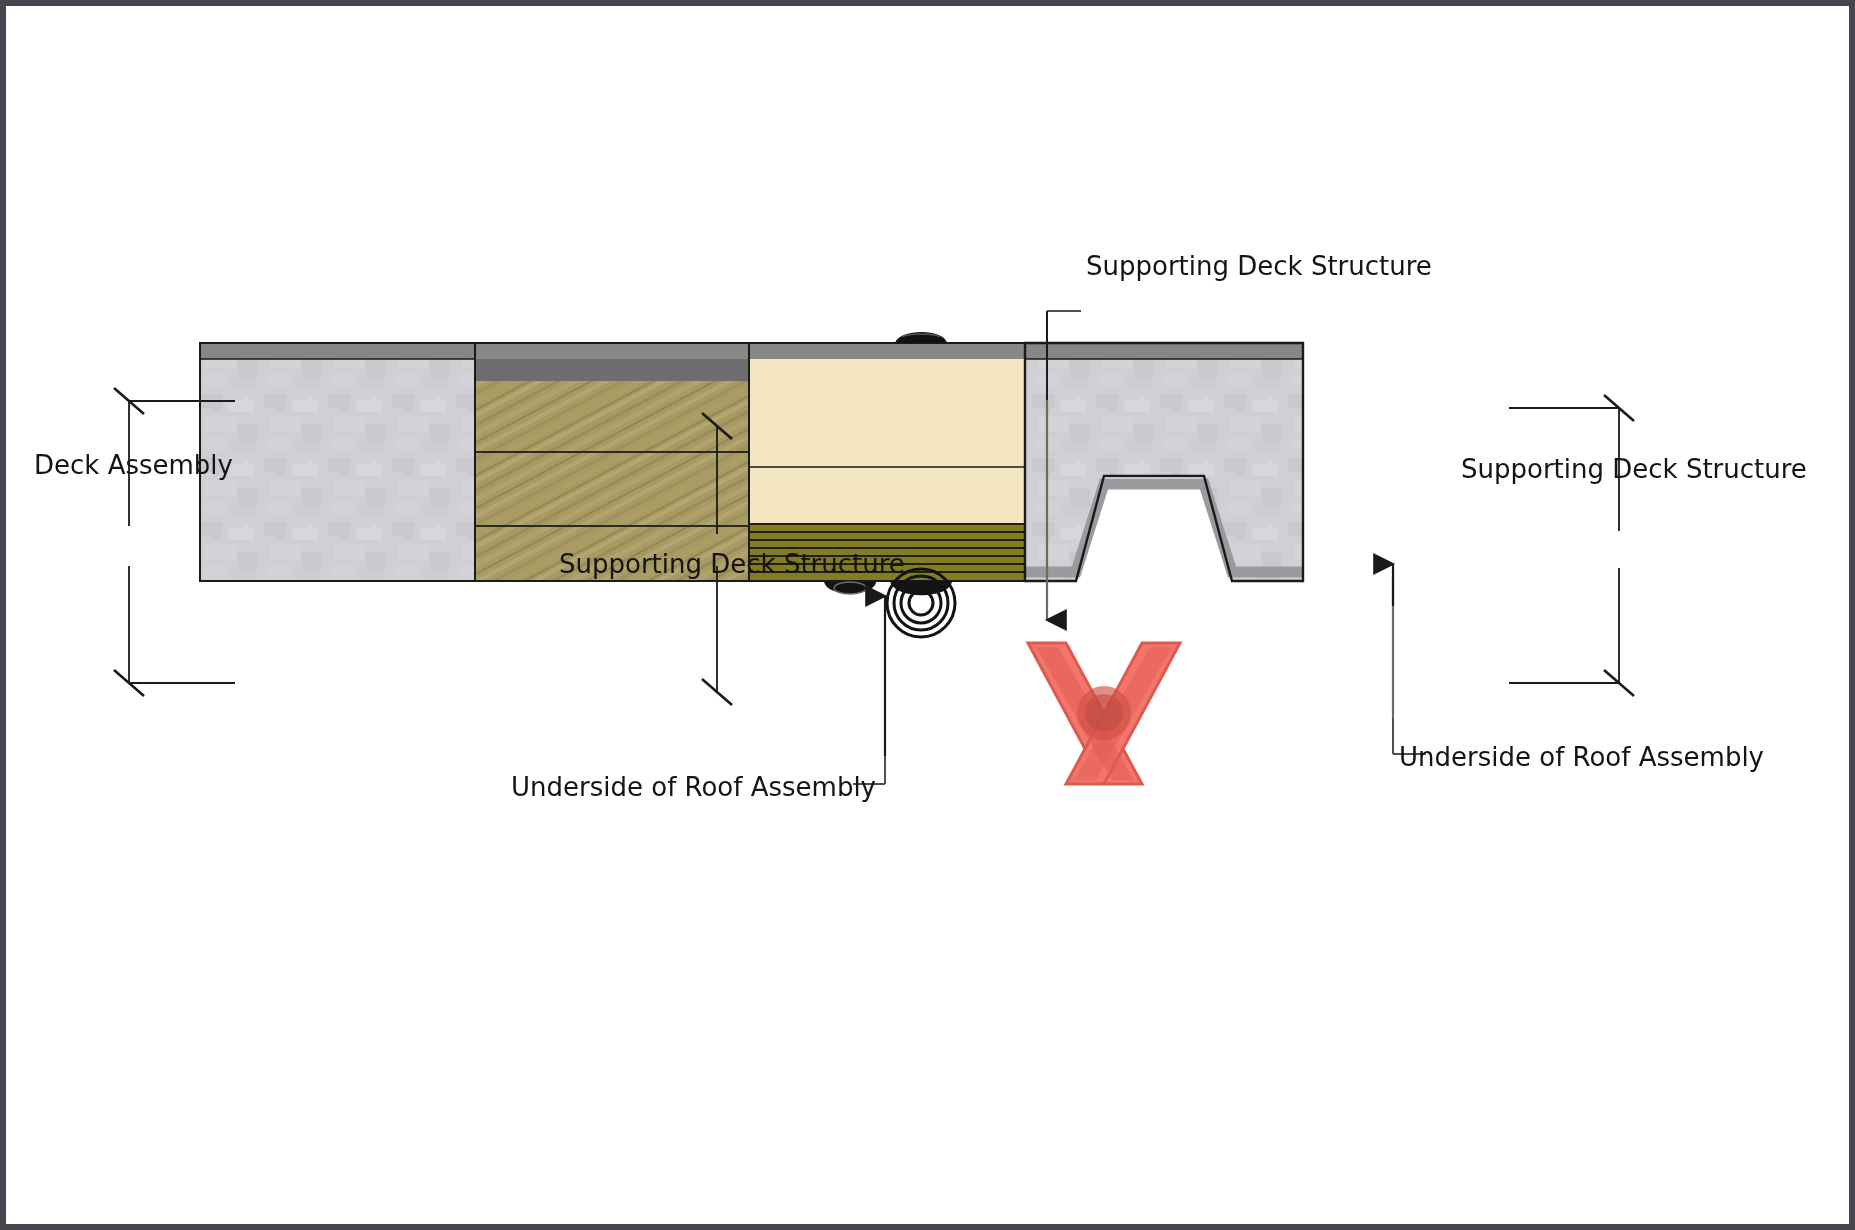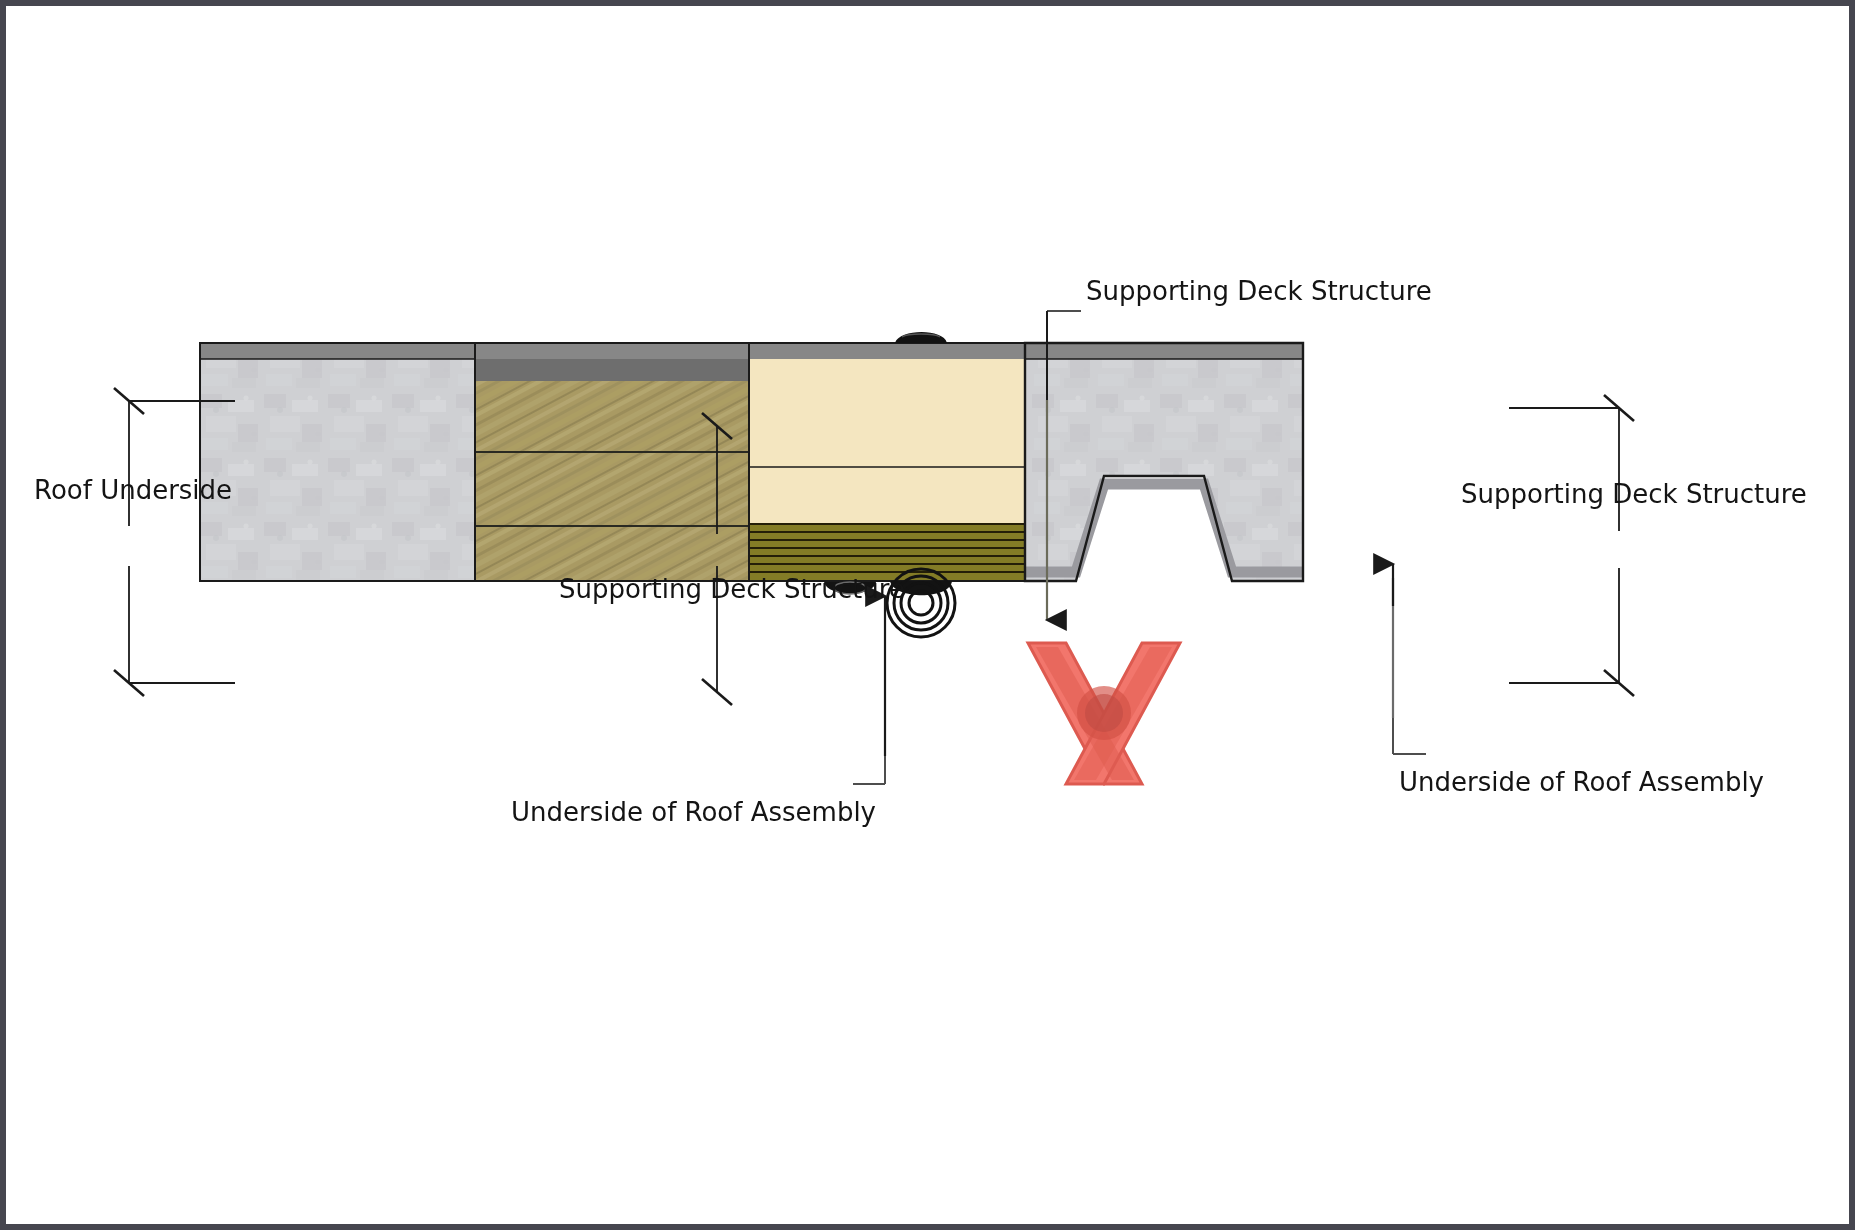--- a/index.html
+++ b/index.html
@@ -33,21 +33,20 @@
     width: 1843px;
     height: 1218px;
   }
   .lbl {
     position: absolute;
     font-family: "DejaVu Sans", sans-serif;
     font-size: 26px;
     color: #141414;
     white-space: nowrap;
     line-height: 1;
-    margin-top: 25px;
   }
 </style>
 </head>
 <body>
 
 <div id="canvas">
   <div id="stage">
 
     <svg class="svg-layer" viewBox="0 0 1843 1218">
       <defs>
@@ -198,21 +197,21 @@
       <g opacity="0.82">
         <path d="M1022,637 L1060,637 L1136,778 L1098,778 Z" fill="#f0584c" stroke="#d6372a" stroke-width="3"></path>
         <path d="M1136,637 L1174,637 L1098,778 L1060,778 Z" fill="#f0584c" stroke="#d6372a" stroke-width="3"></path>
         <path d="M1030,641 L1052,641 L1128,774 L1106,774 Z" fill="#d93a2b" opacity="0.55"></path>
         <path d="M1144,641 L1166,641 L1090,774 L1068,774 Z" fill="#d93a2b" opacity="0.45"></path>
         <circle cx="1098" cy="707" r="27" fill="#c92b1d" opacity="0.65"></circle>
         <circle cx="1098" cy="707" r="19" fill="#b3241a" opacity="0.6"></circle>
       </g>
     </svg>
 
-    <div class="lbl" style="left:28px; top:446px;">Roof Underside</div>
+    <div class="lbl" style="left:28px; top:446px;">Deck Assembly</div>
 
     <div class="lbl" style="left:1080px; top:247px;">Supporting Deck Structure</div>
 
     <div class="lbl" style="left:553px; top:545px;">Supporting Deck Structure</div>
 
     <div class="lbl" style="left:1455px; top:450px;">Supporting Deck Structure</div>
 
     <div class="lbl" style="left:505px; top:768px;">Underside of Roof Assembly</div>
 
     <div class="lbl" style="left:1393px; top:738px;">Underside of Roof Assembly</div>

